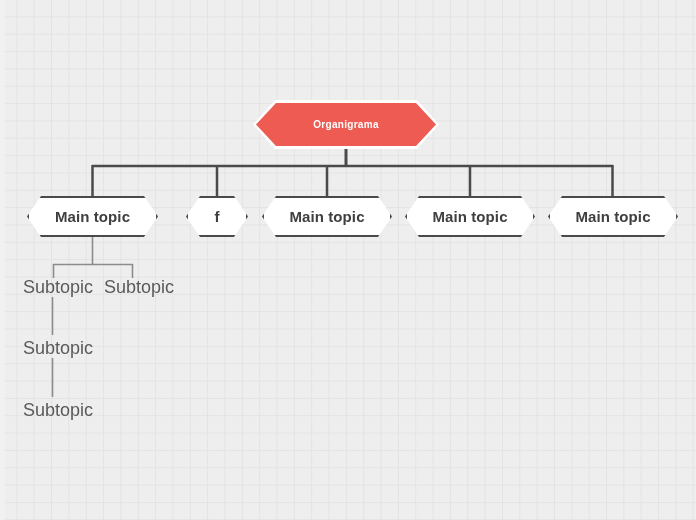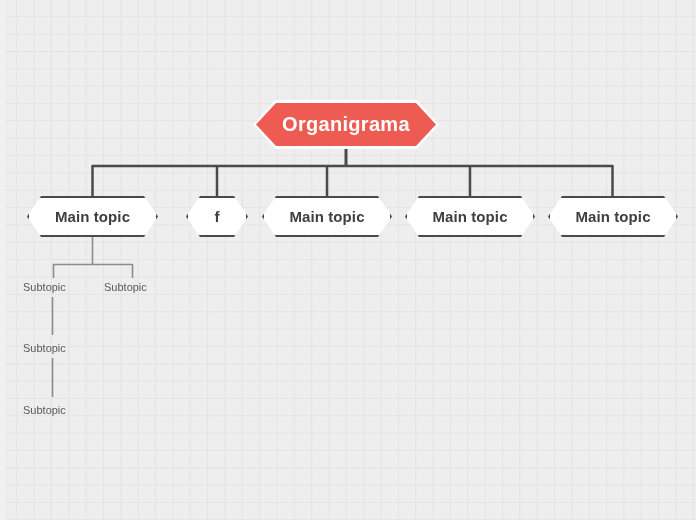--- a/index.html
+++ b/index.html
@@ -104,33 +104,33 @@
       calc(100% - 22px) 0%,
       100% 50%,
       calc(100% - 22px) 100%,
       22px 100%,
       0% 50%
     );
     z-index: -1;
   }
   #root-label {
     position: relative;
-    font-size: 20px;
+    font-size: 10px;
     font-weight: bold;
     color: #ffffff;
     letter-spacing: 0.3px;
     white-space: nowrap;
     z-index: 2;
   }
 
   
   .subtopic {
     position: absolute;
     z-index: 3;
-    font-size: 11px;
+    font-size: 18px;
     color: #5a5a5a;
     white-space: nowrap;
     line-height: 16px;
   }
 </style>
 </head>
 <body>
 
 <div id="canvas">
 

